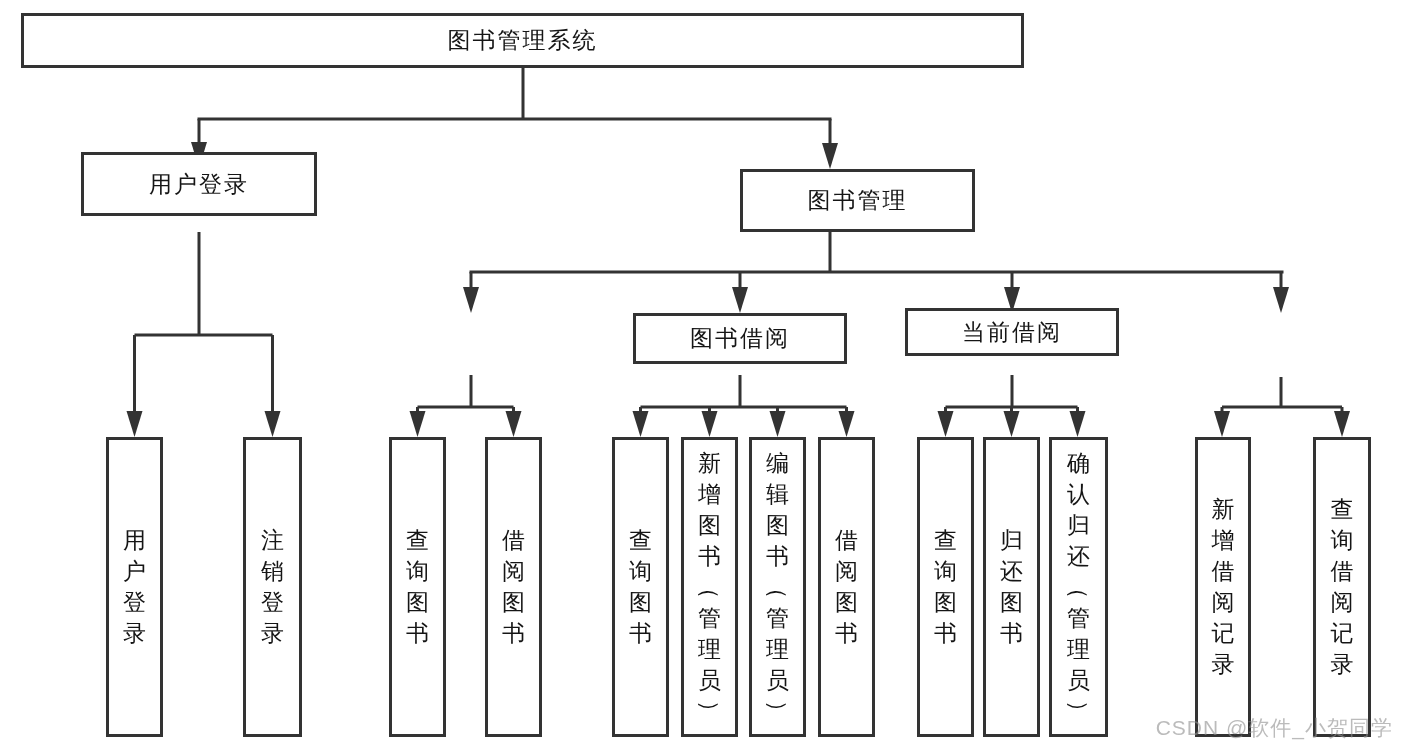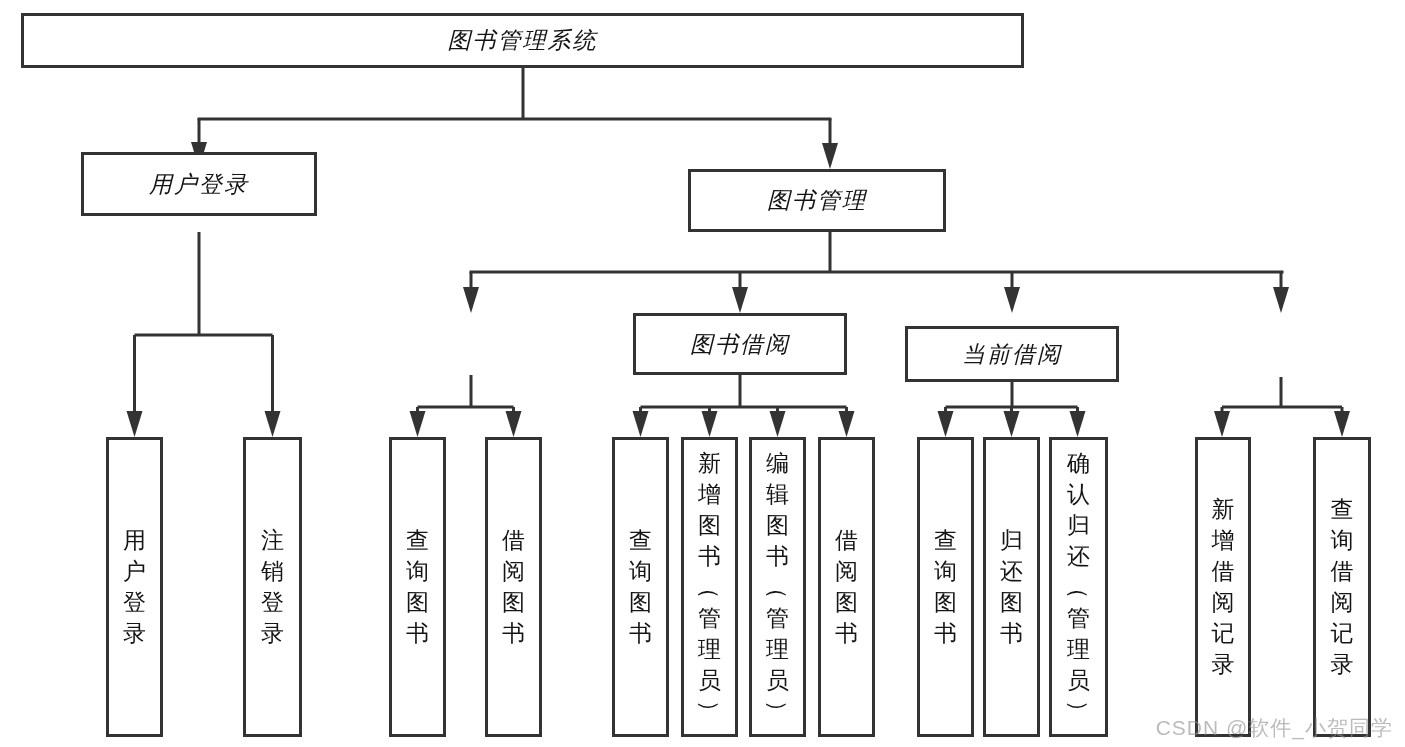--- a/index.html
+++ b/index.html
@@ -7,21 +7,21 @@
     position:relative;width:1405px;height:747px;background:#ffffff;overflow:hidden;
     font-family:"Liberation Sans","DejaVu Sans",sans-serif;color:#1c1c1c;
   }
   svg.wires{position:absolute;left:0;top:0;z-index:1;}
   .box{
     position:absolute;background:#ffffff;border:3px solid #333333;
     box-sizing:border-box;z-index:2;
   }
   .hbox{
     display:flex;align-items:center;justify-content:center;
-    font-size:23px;letter-spacing:2px;color:#151515;font-style:italic;
+    font-size:23px;letter-spacing:2px;color:#151515;
   }
   .vbox{
     top:437px;height:300px;
     display:flex;flex-direction:column;align-items:center;justify-content:center;
     font-size:23px;color:#151515;
   }
   .vbox span{display:block;line-height:31px;height:31px;text-align:center;}
   .vbox span.rot{transform:rotate(90deg);}
   .watermark{
     position:absolute;right:12px;bottom:5px;z-index:5;
@@ -72,24 +72,24 @@
       <path d="M1069.5 411L1085.5 411L1077.5 437Z" fill="#333333"></path>
       <line x1="1222" y1="407" x2="1222" y2="419" stroke="#333333" stroke-width="3"></line>
       <path d="M1214 411L1230 411L1222 437Z" fill="#333333"></path>
       <line x1="1342" y1="407" x2="1342" y2="419" stroke="#333333" stroke-width="3"></line>
       <path d="M1334 411L1350 411L1342 437Z" fill="#333333"></path>
     </svg>
 
   <div class="box hbox" style="left:21px;top:13px;width:1003px;height:55px">图书管理系统</div>
 
   <div class="box hbox" style="left:81px;top:152px;width:236px;height:64px">用户登录</div>
-  <div class="box hbox" style="left:688px;top:169px;width:258px;height:63px">图书管理</div>
+  <div class="box hbox" style="left:740px;top:169px;width:235px;height:63px">图书管理</div>
 
-  <div class="box hbox" style="left:633px;top:313px;width:214px;height:62px">图书借阅</div>
-  <div class="box hbox" style="left:905px;top:326px;width:214px;height:56px">当前借阅</div>
+  <div class="box hbox" style="left:633px;top:313px;width:214px;height:51px">图书借阅</div>
+  <div class="box hbox" style="left:905px;top:308px;width:214px;height:48px">当前借阅</div>
 
   <div class="box vbox vtext" style="left:106px;width:57px">
       <span>用</span>
       <span>户</span>
       <span>登</span>
       <span>录</span>
     </div>
   <div class="box vbox vtext" style="left:243px;width:59px">
       <span>注</span>
       <span>销</span>

